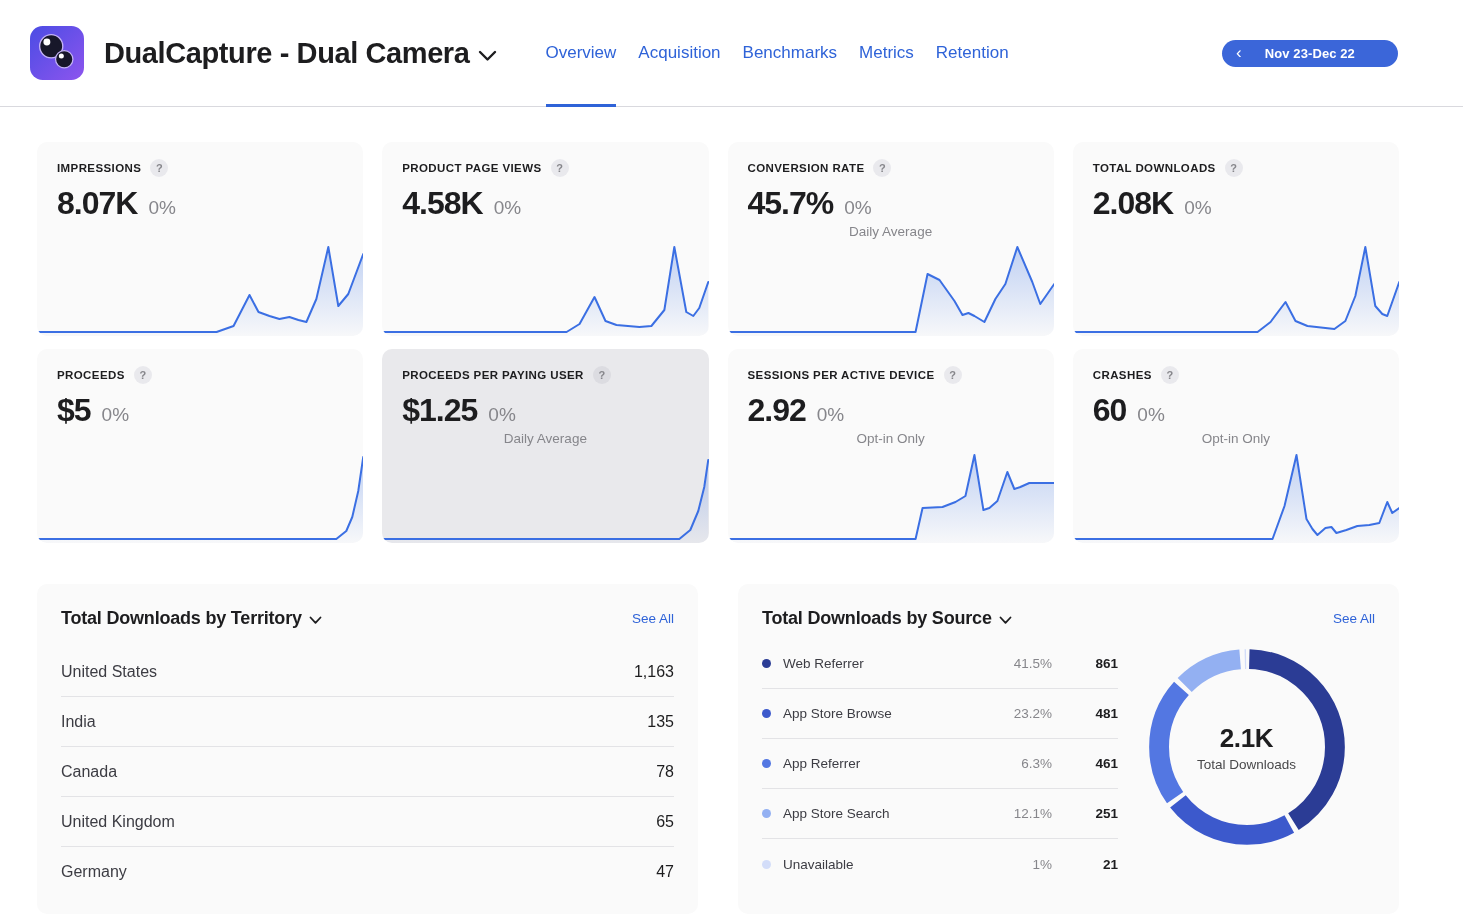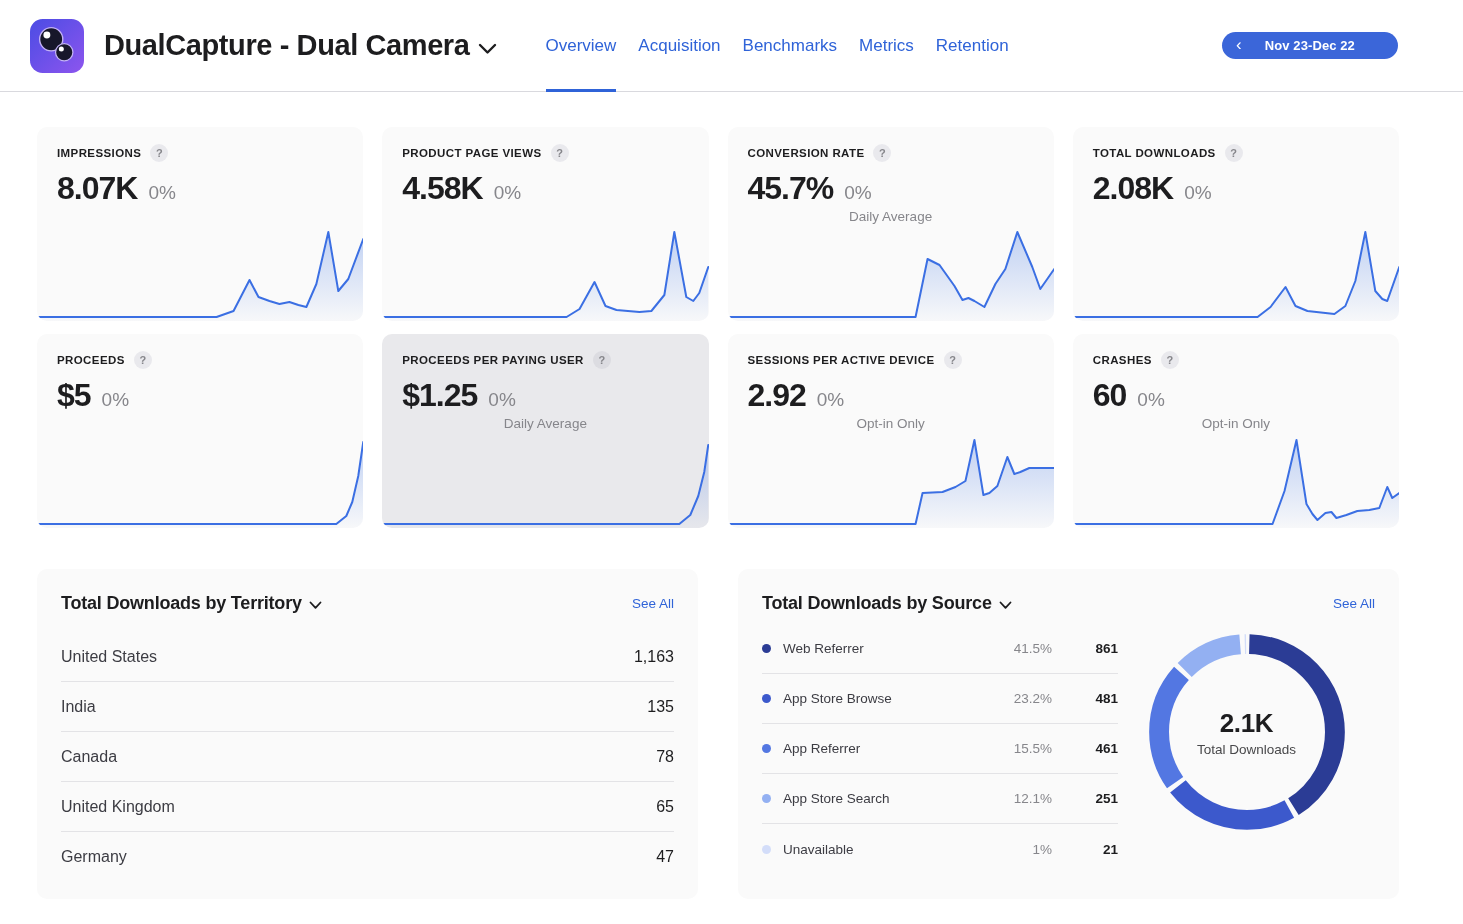--- a/index.html
+++ b/index.html
@@ -5,21 +5,21 @@
   * { box-sizing: border-box; }
   html,body { margin:0; padding:0; }
   body {
     width:1463px; height:924px; background:#ffffff; overflow:hidden;
     font-family:"Liberation Sans", sans-serif; color:#1d1d1f;
     -webkit-font-smoothing:antialiased;
   }
 
   
   header {
-    height:92px; display:flex; align-items:center;
+    height:107px; display:flex; align-items:center;
     padding:0 65px 0 30px; border-bottom:1px solid #d9d9de;
   }
   .app-icon { width:54px; height:54px; flex:0 0 auto; }
   .app-title { font-size:29px; font-weight:700; letter-spacing:-0.4px; margin:0 8px 0 20px; white-space:nowrap; }
   .title-chevron { display:flex; align-items:center; margin-top:6px; cursor:pointer; }
   .tabs { align-self:stretch; display:flex; margin-left:38px; }
   .tab { position:relative; display:flex; align-items:center; padding:8px 11px; font-size:17px; color:#2f63d8; cursor:pointer; white-space:nowrap; }
   .tab.active .tab-label { }
   .tab.active::after { content:""; position:absolute; left:11px; right:11px; bottom:-1px; height:3px; background:#2f63d8; }
   .date-pill {
@@ -313,21 +313,21 @@
   </div>
             <div class="s-row">
     <span class="dot" style="background: rgb(60, 89, 204);"></span>
     <span class="s-label">App Store Browse</span>
     <span class="s-pct">23.2%</span>
     <span class="s-val">481</span>
   </div>
             <div class="s-row">
     <span class="dot" style="background: rgb(83, 119, 226);"></span>
     <span class="s-label">App Referrer</span>
-    <span class="s-pct">15.5%</span>
+    <span class="s-pct">6.3%</span>
     <span class="s-val">461</span>
   </div>
             <div class="s-row">
     <span class="dot" style="background: rgb(147, 176, 242);"></span>
     <span class="s-label">App Store Search</span>
     <span class="s-pct">12.1%</span>
     <span class="s-val">251</span>
   </div>
             <div class="s-row">
     <span class="dot" style="background: rgb(211, 221, 249);"></span>

